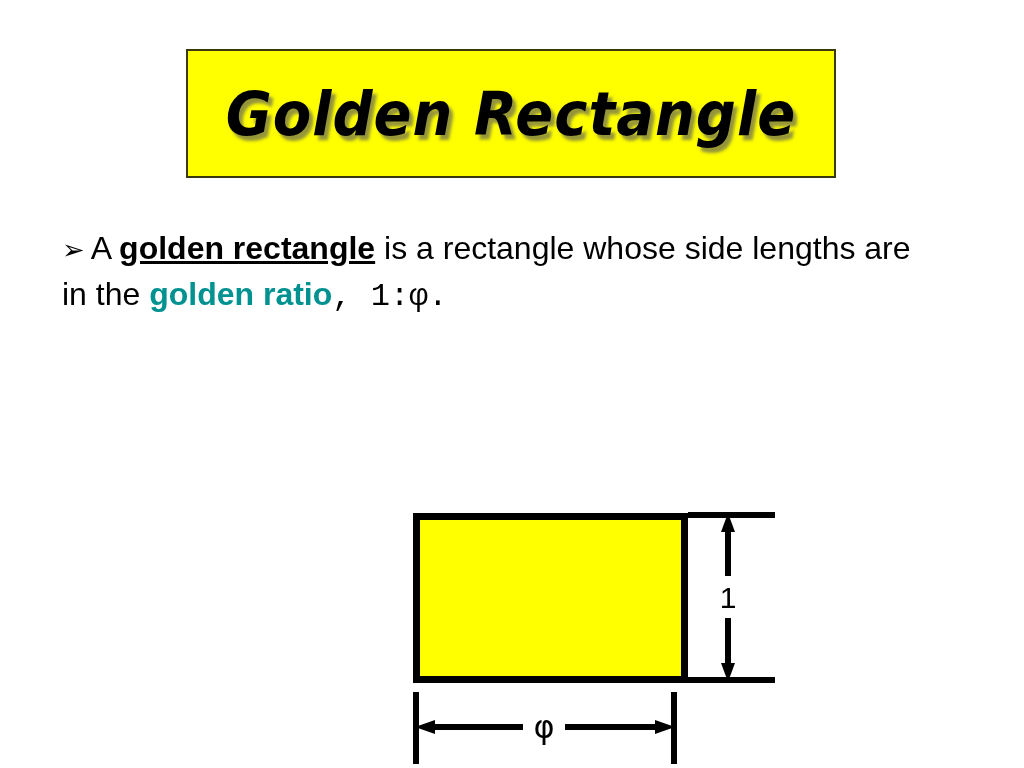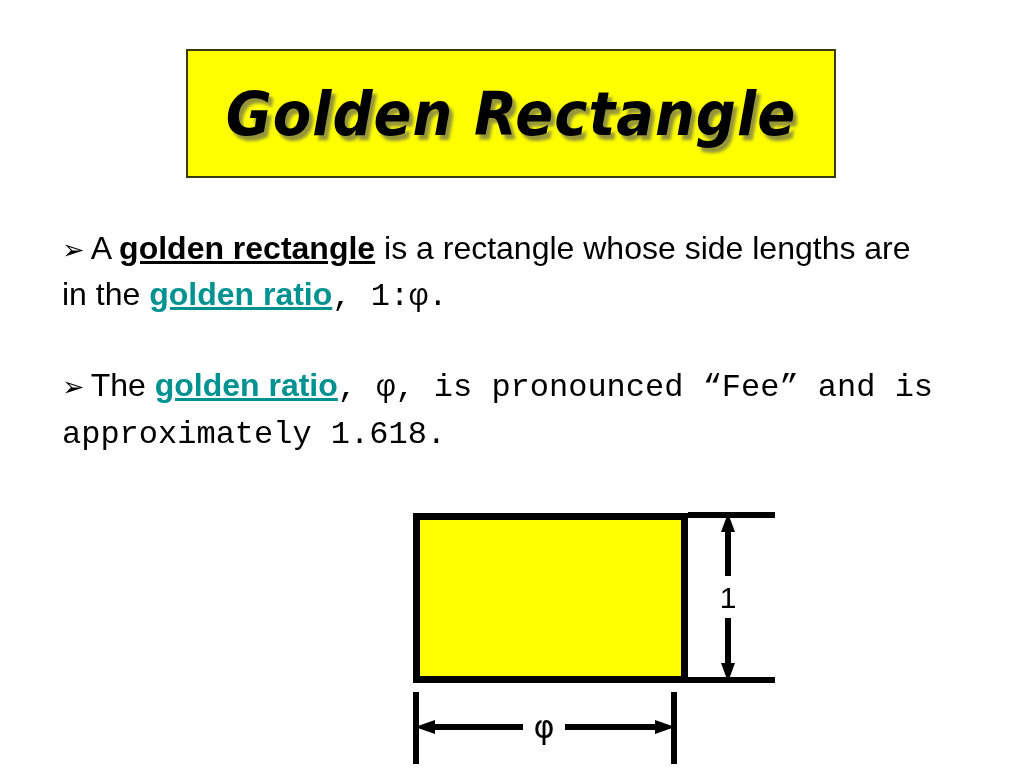--- a/index.html
+++ b/index.html
@@ -72,21 +72,20 @@
     line-height: 44px;
     vertical-align: baseline;
     margin-right: 6px;
     color: #000000;
   }
   .b { font-weight: bold; }
   .u { text-decoration: underline; }
   .teal {
     color: #009191;
     font-weight: bold;
-    text-decoration: underline;
     text-align: center;
   }
   .phi-inline {
     font-family: Liberation Mono, monospace;
   }
 
   
   #diagram {
     position: absolute;
     left: 395px;
@@ -112,23 +111,20 @@
 <div id="slide">
 
   <div id="title-box">
     <span id="title-text">Golden Rectangle</span>
   </div>
 
   <div class="bullet-block" id="bullet-1">
     <span class="bullet-marker">➢</span><span>A </span><span class="b u">golden rectangle</span><span> is a rectangle whose side lengths are in the </span><span class="teal">golden ratio</span><span class="phi-inline">, 1:φ.</span>
   </div>
 
-  <div class="bullet-block" id="bullet-2">
-    <span class="bullet-marker">➢</span><span>The </span><span class="teal">golden ratio</span><span class="phi-inline">, φ, is pronounced “Fee” and is approximately 1.618.</span>
-  </div>
 
   <div id="diagram">
     <svg width="400" height="285" viewBox="0 0 400 285" xmlns="http://www.w3.org/2000/svg">
 
       <rect x="21.5" y="20.5" width="268" height="163" fill="#FFFF00" stroke="#000000" stroke-width="7"></rect>
 
       <line x1="293" y1="19" x2="380" y2="19" stroke="#000000" stroke-width="6"></line>
       <line x1="293" y1="184" x2="380" y2="184" stroke="#000000" stroke-width="6"></line>
 
       <line x1="333" y1="80" x2="333" y2="27" stroke="#000000" stroke-width="6"></line>

